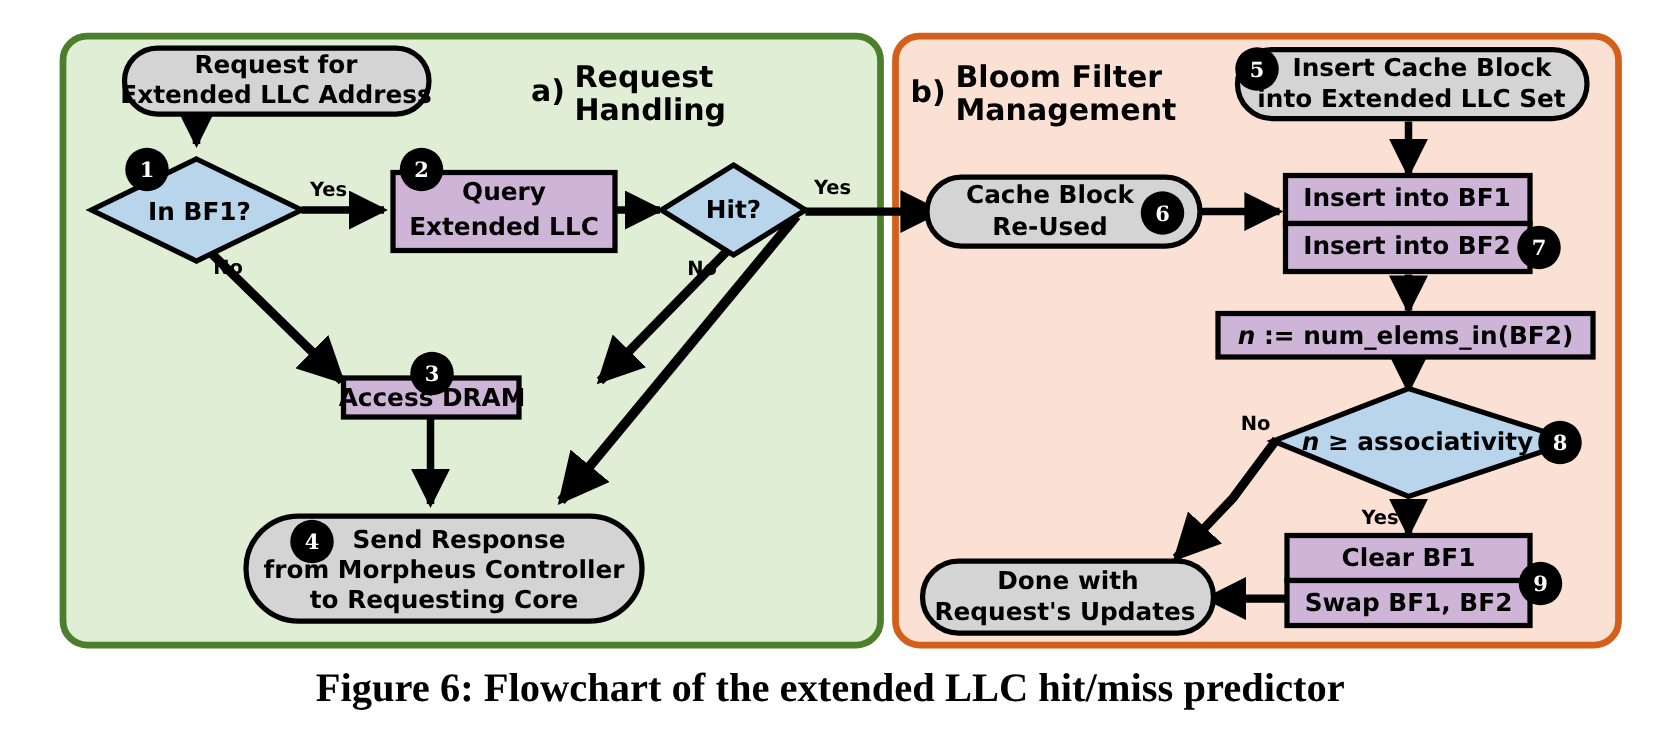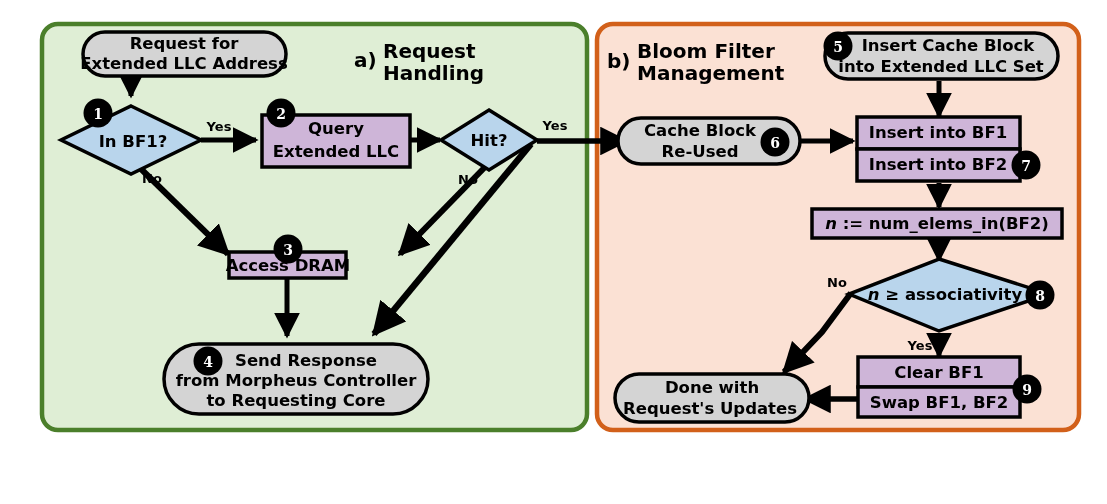--- a/index.html
+++ b/index.html
@@ -185,13 +185,14 @@
   </g>
 
   <text class="edgeLbl" x="219" y="127">Yes</text>
   <text class="edgeLbl" x="152" y="179">No</text>
   <text class="edgeLbl" x="555" y="126">Yes</text>
   <text class="edgeLbl" x="468" y="180">No</text>
   <text class="edgeLbl" x="837" y="283">No</text>
   <text class="edgeLbl" x="920" y="346">Yes</text>
 </svg>
 
+<div class="cap">Figure 6: Flowchart of the extended LLC hit/miss predictor</div>
 </div>
 
 </body></html>

